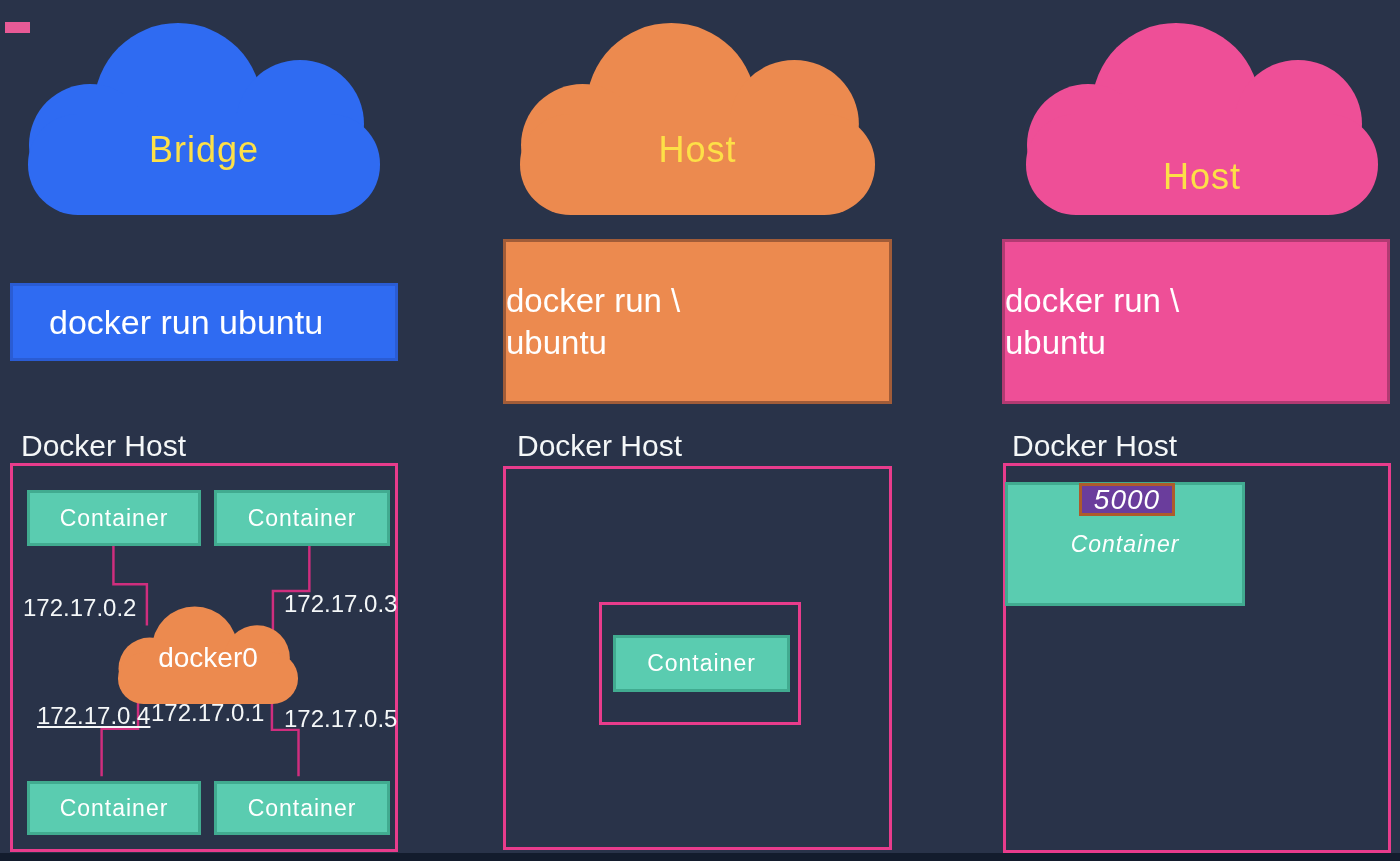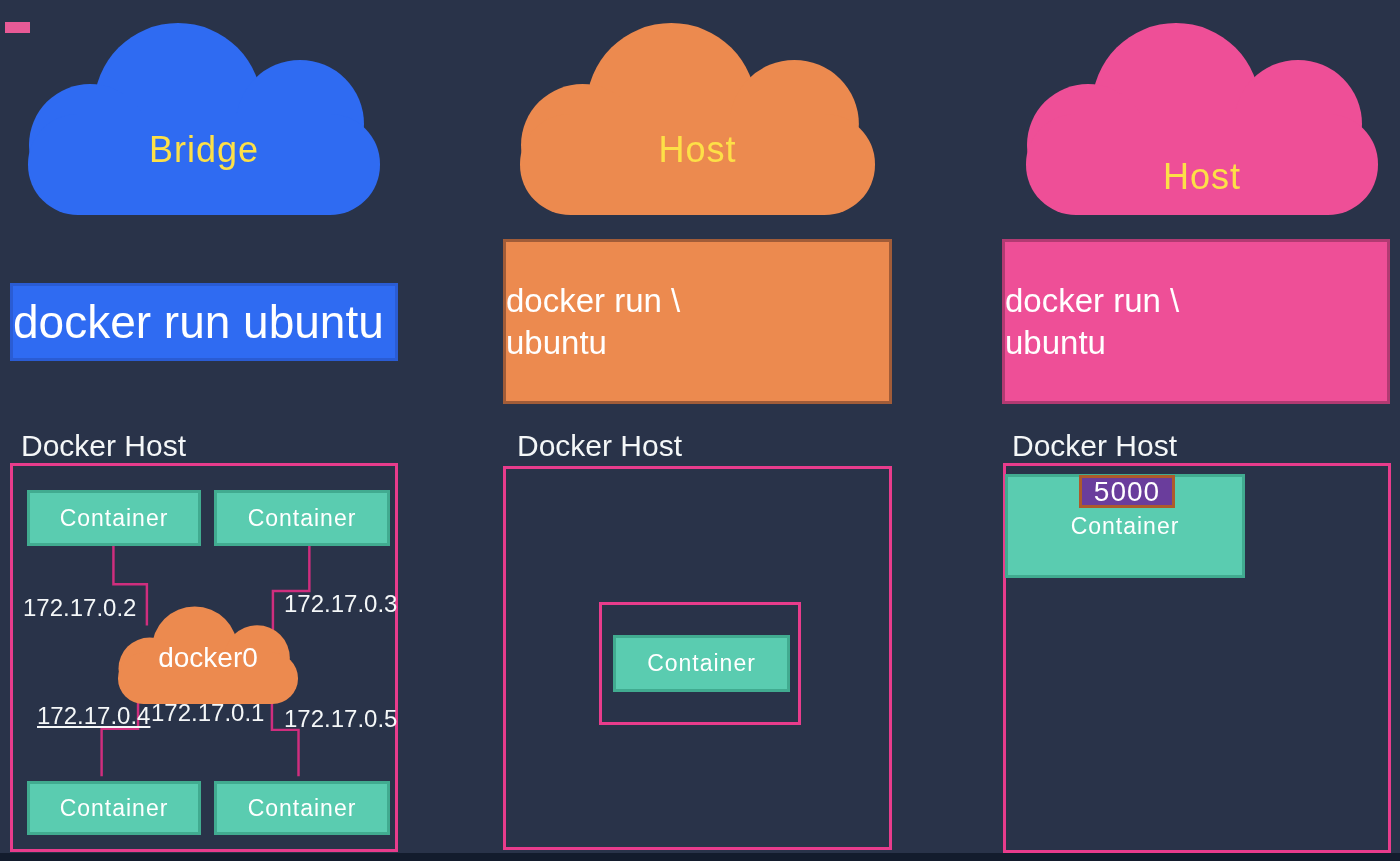--- a/index.html
+++ b/index.html
@@ -17,21 +17,21 @@
 
   svg.cloud { position:absolute; display:block; }
 
   .cloud-label { position:absolute; text-align:center; font-size:36px; line-height:36px;
     color:#fde047; letter-spacing:1px; }
 
   .cmd { position:absolute; box-sizing:border-box; display:flex; flex-direction:column;
     justify-content:center; align-items:flex-start; text-align:center; color:#fff; }
   .cmd .cmd-line { white-space:pre; }
   .cmd-blue  { background:var(--blue,#2f6bf2);  border:3px solid var(--blue_border,#2a5cd4);
-    font-size:46px; }
+    font-size:34px;padding-left:36px; }
   .cmd-orange{ background:var(--orange,#ec8a4f); border:3px solid var(--orange_border,#a15c38);
     font-size:33px; line-height:42px; }
   .cmd-pink  { background:var(--pink,#ee4f97);  border:3px solid var(--pink_border,#b23a72);
     font-size:33px; line-height:42px; }
 
   .host-title { position:absolute; font-size:30px; line-height:32px; color:var(--text,#f4f7f8);margin-left:9px; }
 
   .hostbox { position:absolute; box-sizing:border-box;
     border:3px solid var(--host_border,#e83c8c); }
 
@@ -148,21 +148,21 @@
   <div class="cloud-label" style="left:1026px; top:132px; width:352px;margin-top:27px;">Host</div>
 
   <div class="cmd cmd-pink" style="left:1002px; top:239px; width:388px; height:165px;">
     <div class="cmd-line">docker run \</div>
     <div class="cmd-line">ubuntu</div>
   </div>
 
   <div class="host-title" style="left:1003px; top:430px;">Docker Host</div>
 
   <div class="hostbox" style="left:1003px; top:463px; width:388px; height:390px;">
-    <div class="ctr" style="left:-1px; top:8px; width:240px; height:104px;">
+    <div class="ctr" style="left:-1px; top:16px; width:240px; height:124px;font-style:italic;">
       <div class="port-badge" style="left:71px; top:-2px; width:96px; height:33px;">
         <span>5000</span>
       </div>
       <span>Container</span>
     </div>
   </div>
 
   <div class="bottom-bar"></div>
 </div>
 

